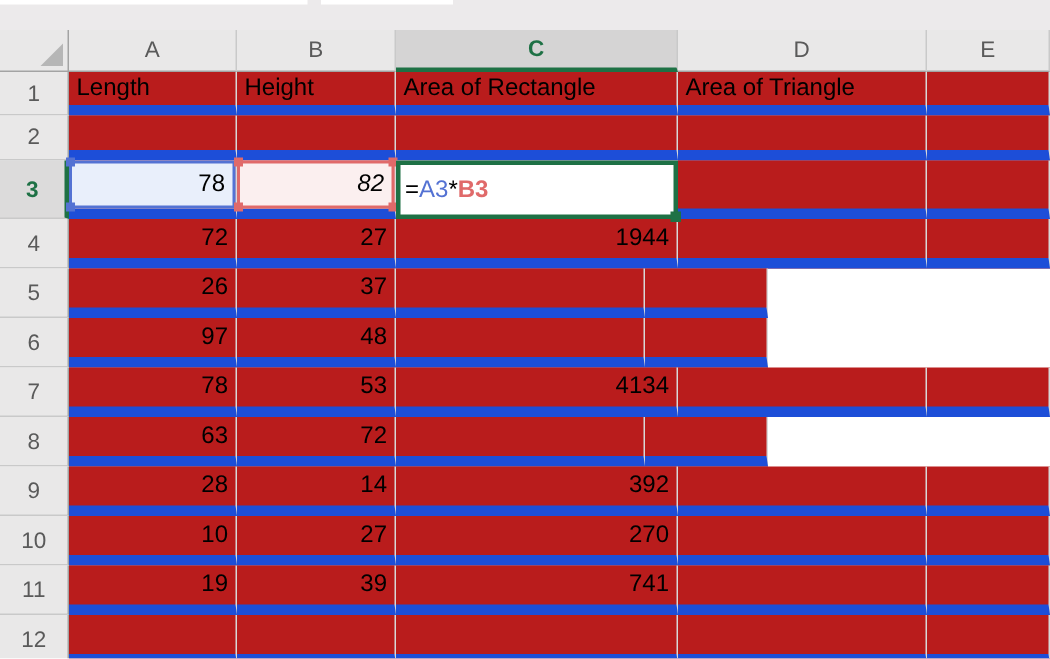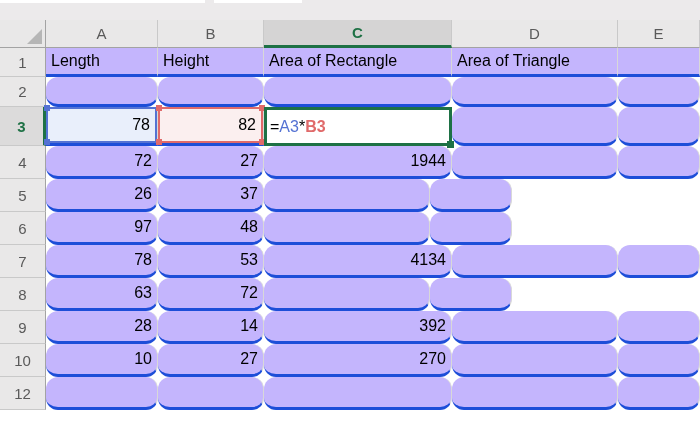--- a/index.html
+++ b/index.html
@@ -10,39 +10,39 @@
   .wstrip{position:absolute;top:0;height:3px;background:#FFFFFF;}
   .wstrip.nb{left:0;width:205px;}
   .wstrip.fb{left:214px;width:88px;}
   
   .sheet{position:absolute;top:20px;left:0;width:700px;}
   .trow{display:flex;}
   .hhead{height:28px;}
   .h29{height:29px}.h30{height:30px}.h33{height:33px}.h39{height:39px}
   .cell{box-sizing:border-box;flex:0 0 auto;display:flex;align-items:center;position:relative;overflow:visible;}
   .c0{width:46px}.c1{width:112px}.c2{width:106px}.c3{width:188px}.c4{width:166px}.c5{width:82px}
-  .gc{border-right:1px solid #D8D8D8;border-bottom:3px solid #1d4ed8;background:#c4b5fd;}
+  .gc{border-right:1px solid #D8D8D8;border-bottom:7px solid #1d4ed8;background:#b91c1c;}
   .al{justify-content:flex-start;padding-left:5px;}
-  .ar{justify-content:flex-end;padding-right:5px;border-radius:12px;}
+  .ar{justify-content:flex-end;padding-right:5px;}
   .ch{background:#E9E8E8;color:#5A5A5A;font-size:15px;justify-content:center;
       border-right:1px solid #C9C9C9;border-bottom:1px solid #A3A3A3;}
   .ch.sel{background:#D5D4D4;color:var(--accent_green);font-weight:bold;
       border-bottom:3px solid var(--accent_green);}
   .rhd{background:#E9E8E8;color:#5A5A5A;font-size:15px;justify-content:center;
       border-right:1px solid #A3A3A3;border-bottom:1px solid #C9C9C9;}
   .rhd.sel{background:#DCDBDB;color:var(--accent_green);font-weight:bold;
       border-right:3px solid var(--accent_green);}
   .corner{background:#E9E8E8;border-right:1px solid #A3A3A3;border-bottom:1px solid #A3A3A3;}
   .tri{position:absolute;right:3px;bottom:3px;width:0;height:0;
        border-left:15px solid transparent;border-bottom:15px solid #B6B6B6;}
   
   .range{position:absolute;inset:0;z-index:2;display:flex;align-items:center;
          justify-content:flex-end;padding-right:5px;box-sizing:border-box;}
   .range.blue{border:2px solid var(--range_blue);background:var(--range_blue_fill);}
-  .range.red{border:2px solid var(--range_red);background:var(--range_red_fill);}
+  .range.red{border:2px solid var(--range_red);background:var(--range_red_fill);font-style:italic;}
   
   .hd{position:absolute;width:6px;height:6px;z-index:4;}
   .hd.tl{top:-4px;left:-4px}.hd.tr{top:-4px;right:-4px}
   .hd.bl{bottom:-4px;left:-4px}.hd.br{bottom:-4px;right:-4px}
   .hd.hb{background:var(--range_blue);}
   .hd.hr{background:var(--range_red);}
   .hd.hg{background:var(--accent_green);width:7px;height:7px;right:-5px;bottom:-5px;}
   
   .editcell{border:3px solid var(--accent_green);background:#fff;z-index:3;
             padding-left:3px;align-items:center;}
@@ -161,20 +161,28 @@
       </div>
       <div class="trow h33">
         <div class="cell c0 rhd">10</div>
         <div class="cell gc c1 ar">10</div>
         <div class="cell gc c2 ar">27</div>
         <div class="cell gc c3 ar">270</div>
         <div class="cell gc c4 ar"></div>
         <div class="cell gc c5 ar"></div>
       </div>
       <div class="trow h33">
+        <div class="cell c0 rhd">11</div>
+        <div class="cell gc c1 ar">19</div>
+        <div class="cell gc c2 ar">39</div>
+        <div class="cell gc c3 ar">741</div>
+        <div class="cell gc c4 ar"></div>
+        <div class="cell gc c5 ar"></div>
+      </div>
+      <div class="trow h33">
         <div class="cell c0 rhd">12</div>
         <div class="cell gc c1 ar"></div>
         <div class="cell gc c2 ar"></div>
         <div class="cell gc c3 ar"></div>
         <div class="cell gc c4 ar"></div>
         <div class="cell gc c5 ar"></div>
       </div>
     </div>
 </div>
 

